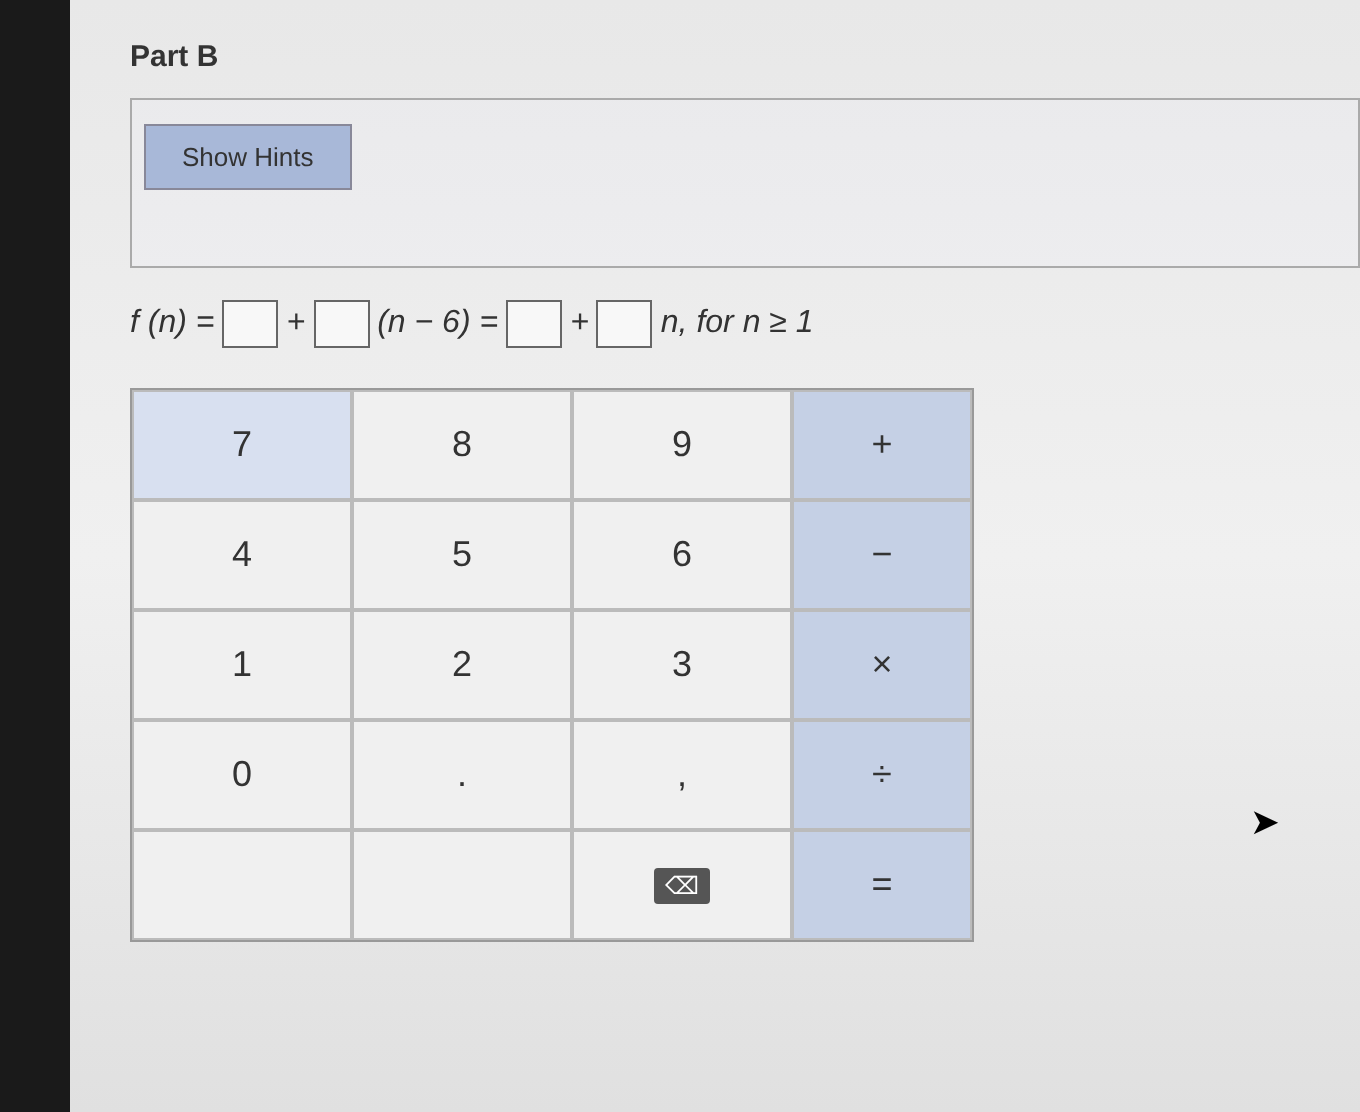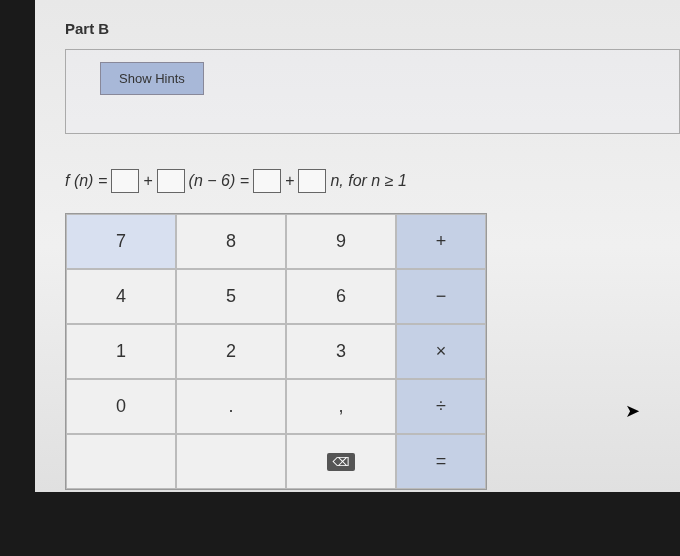--- a/index.html
+++ b/index.html
@@ -7,21 +7,21 @@
       font-family: Arial, sans-serif;
       background: #1a1a1a;
       width: 680px;
       height: 556px;
       overflow: hidden;
       position: relative;
     }
     .page {
       background: linear-gradient(180deg, #e8e8e8 0%, #f0f0f0 50%, #e0e0e0 100%);
       margin-left: 35px;
-      height: 492px;
+      height: 556px;
       padding: 20px 0 0 30px;
       position: relative;
     }
     .part-title {
       font-weight: bold;
       font-size: 15px;
       color: #333;
       margin-bottom: 12px;
     }
     .instruction {
@@ -29,34 +29,34 @@
       color: #333;
       margin-bottom: 6px;
     }
     .sub-instruction {
       font-size: 14px;
       color: #333;
       margin-bottom: 8px;
     }
     .hints-box {
       border: 1px solid #aaa;
-      padding: 12px 18px 38px 34px;
+      padding: 12px 18px 38px 6px;
       margin-right: 0;
       background: rgba(240,240,245,0.3);
     }
     .show-hints-btn {
       background: #a8b8d8;
       border: 1px solid #889;
       padding: 8px 18px;
       font-size: 13px;
       color: #333;
       cursor: pointer;
     }
     .formula-row {
-      margin-top: 35px;
+      margin-top: 16px;
       margin-bottom: 20px;
       font-size: 16px;
       font-style: italic;
       display: flex;
       align-items: center;
       gap: 4px;
       color: #333;
     }
     .formula-box {
       width: 28px;

